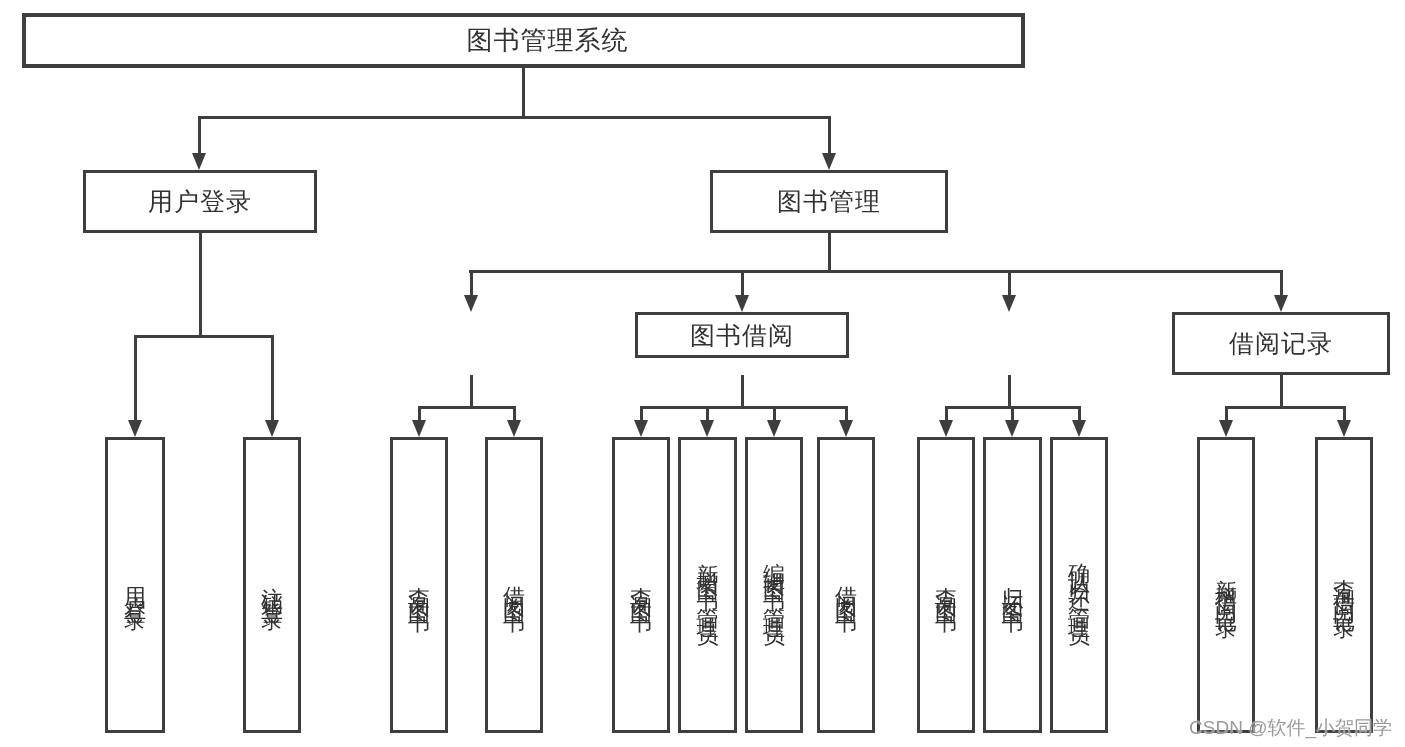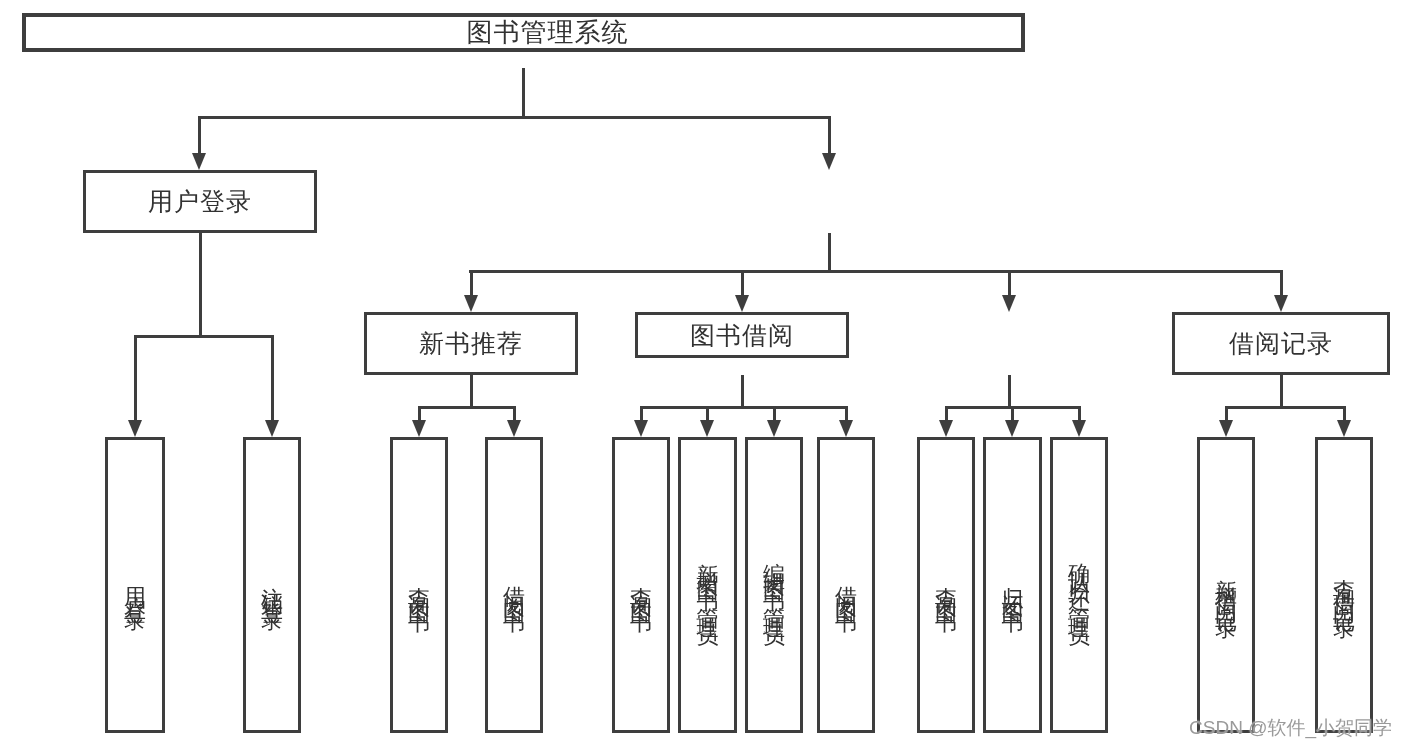--- a/index.html
+++ b/index.html
@@ -57,31 +57,31 @@
     text-shadow: 0 0 2px #ffffff;
     white-space: nowrap;
     margin-top: 6px;
   }
 </style>
 </head>
 <body>
 
 <div class="canvas">
 
-  <div class="node root" style="left:22px; top:13px; width:1003px; height:39px;padding-left:48px;">
+  <div class="node root" style="left:22px; top:13px; width:1003px; height:55px;padding-left:48px;">
     <span class="hlabel">图书管理系统</span>
   </div>
 
   <div class="node" style="left:83px; top:170px; width:234px; height:63px;">
     <span class="hlabel">用户登录</span>
   </div>
+  <div class="node" style="left:710px; top:170px; width:238px; height:63px;">
+    <span class="hlabel">图书管理</span>
+  </div>
 
-  <div class="node" style="left:364px; top:312px; width:214px; height:63px;">
-    <span class="hlabel">新书推荐</span>
-  </div>
   <div class="node" style="left:635px; top:312px; width:214px; height:46px;">
     <span class="hlabel">图书借阅</span>
   </div>
   <div class="node" style="left:1172px; top:312px; width:218px; height:63px;">
     <span class="hlabel">借阅记录</span>
   </div>
 
   <div class="node leaf" style="left:105px; width:60px;">
     <span class="vlabel">用户登录</span>
   </div>

